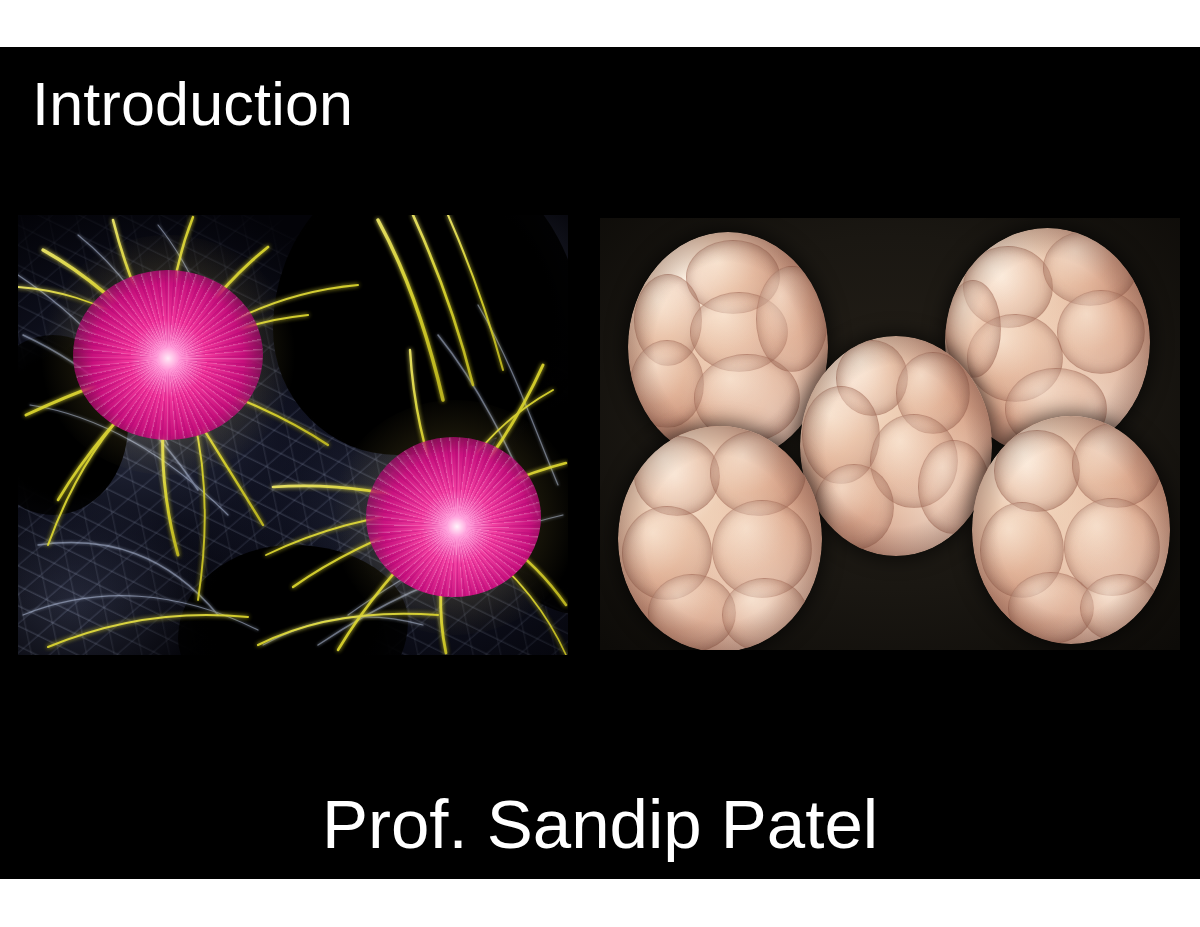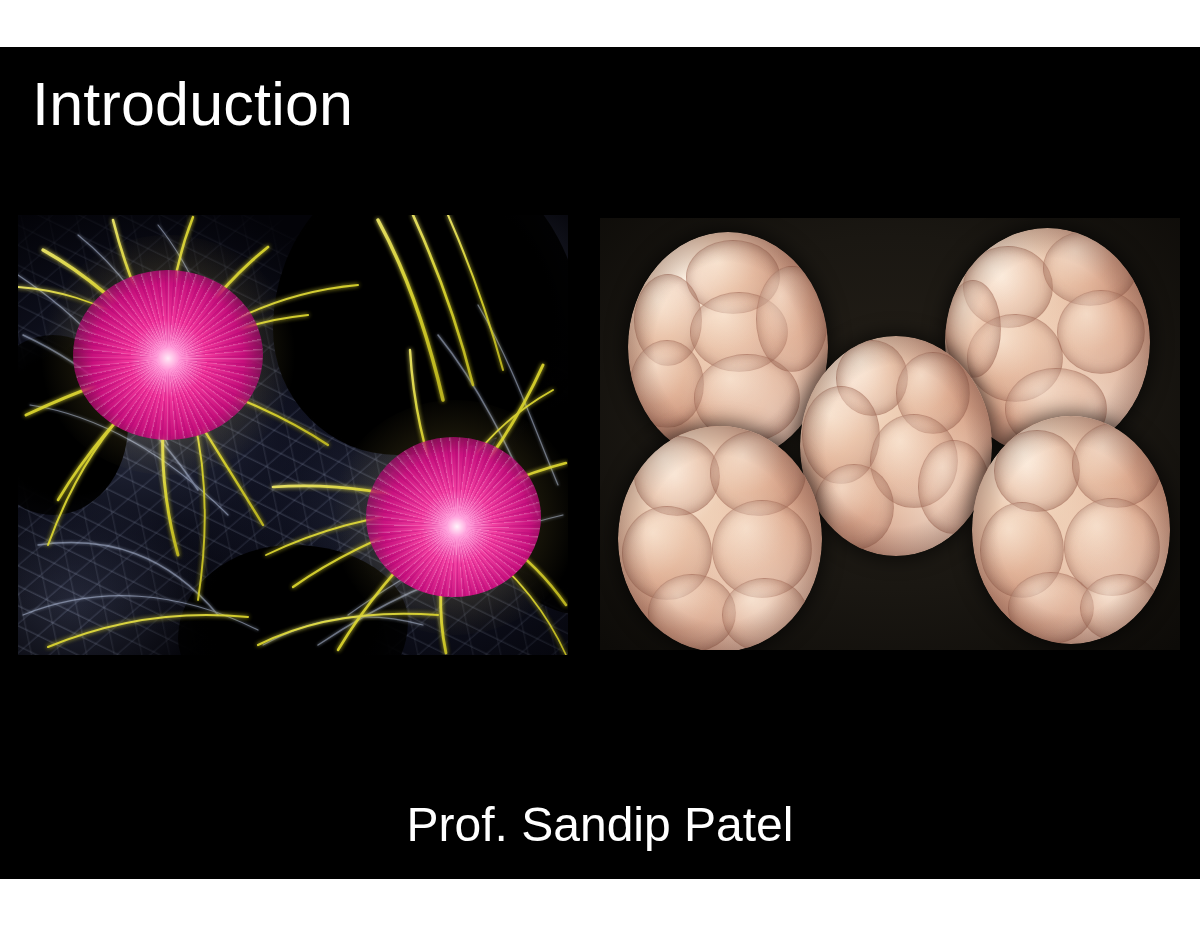--- a/index.html
+++ b/index.html
@@ -64,21 +64,21 @@
   }
 
   
   .presenter-name {
     position: absolute;
     left: 0;
     top: 742px;
     width: 1200px;
     text-align: center;
     color: #ffffff;
-    font-size: 48px;
+    font-size: 69px;
     line-height: 72px;
     font-weight: 400;
     white-space: nowrap;
   }
 
   
   .figure-mitosis {
     position: absolute;
     left: 18px;
     top: 168px;

